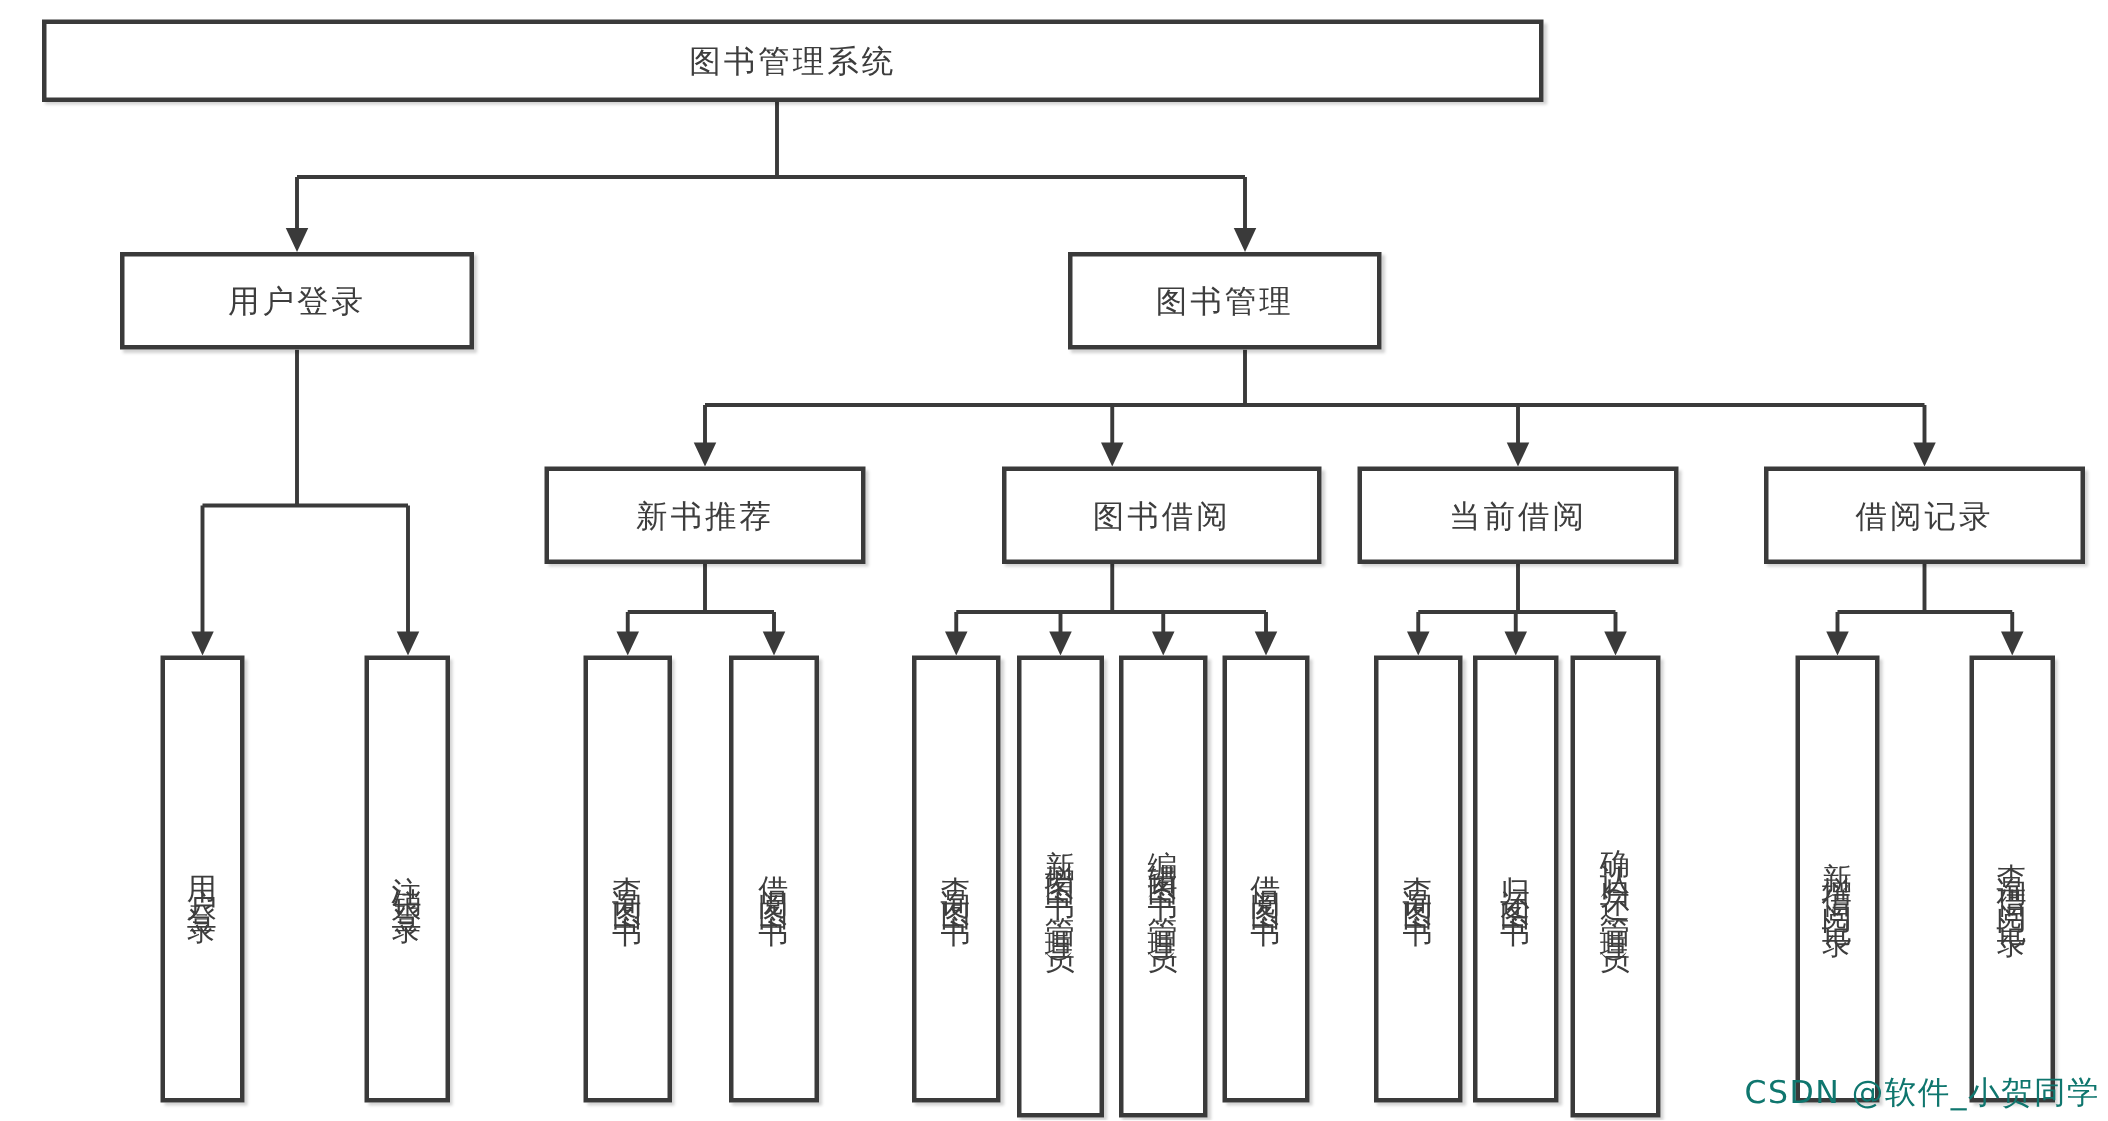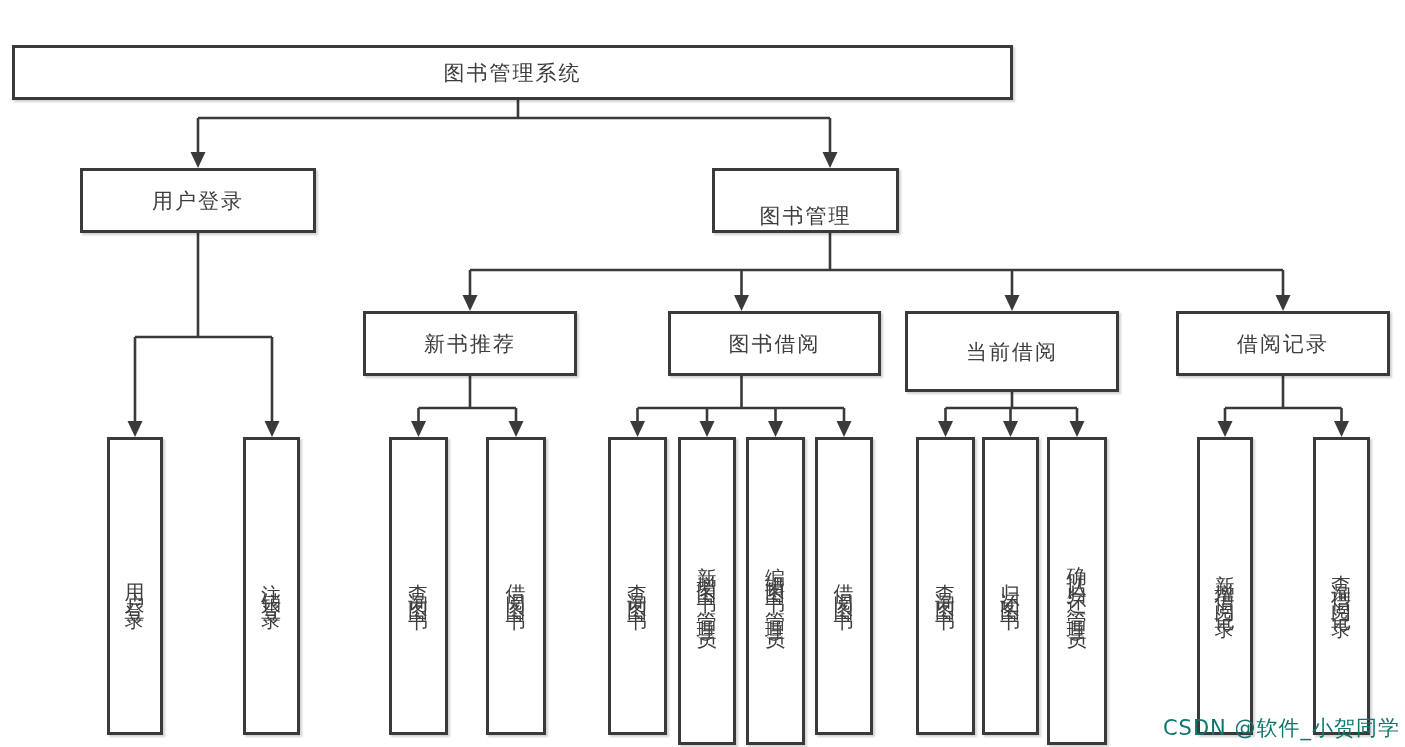--- a/index.html
+++ b/index.html
@@ -79,38 +79,38 @@
       <polygon points="836.5,421 851.5,421 844,437" fill="#3a3a3a"></polygon>
       <path d="M1012 376 L1012 408 M945.5 408 L1077 408 M945.5 408 L945.5 423 M1010.5 408 L1010.5 423 M1077 408 L1077 423" stroke="#3a3a3a" stroke-width="2.6" fill="none"></path>
       <polygon points="938,421 953,421 945.5,437" fill="#3a3a3a"></polygon>
       <polygon points="1003,421 1018,421 1010.5,437" fill="#3a3a3a"></polygon>
       <polygon points="1069.5,421 1084.5,421 1077,437" fill="#3a3a3a"></polygon>
       <path d="M1283 376 L1283 408 M1225 408 L1341.5 408 M1225 408 L1225 423 M1341.5 408 L1341.5 423" stroke="#3a3a3a" stroke-width="2.6" fill="none"></path>
       <polygon points="1217.5,421 1232.5,421 1225,437" fill="#3a3a3a"></polygon>
       <polygon points="1334,421 1349,421 1341.5,437" fill="#3a3a3a"></polygon>
     </svg>
 
-  <div class="node" style="left:12px; top:13px; width:1001px; height:55px;margin-top:32px;">
+  <div class="node" style="left:28px; top:13px; width:1001px; height:55px;">
     <span class="hlabel">图书管理系统</span>
   </div>
 
   <div class="node" style="left:80px; top:168px; width:236px; height:65px;">
     <span class="hlabel">用户登录</span>
   </div>
-  <div class="node" style="left:712px; top:168px; width:187px; height:65px;align-items:flex-end;">
+  <div class="node" style="left:712px; top:168px; width:209px; height:65px;">
     <span class="hlabel">图书管理</span>
   </div>
 
   <div class="node" style="left:363px; top:311px; width:214px; height:65px;justify-content:center;">
     <span class="hlabel">新书推荐</span>
   </div>
   <div class="node" style="left:668px; top:311px; width:213px; height:65px;">
     <span class="hlabel">图书借阅</span>
   </div>
-  <div class="node" style="left:905px; top:311px; width:214px; height:81px;">
+  <div class="node" style="left:905px; top:311px; width:214px; height:65px;">
     <span class="hlabel">当前借阅</span>
   </div>
   <div class="node" style="left:1176px; top:311px; width:214px; height:65px;">
     <span class="hlabel">借阅记录</span>
   </div>
 
   <div class="node" style="left:107px; top:437px; width:56px; height:298px;">
     <span class="vlabel">用户登录</span>
   </div>
   <div class="node" style="left:243px; top:437px; width:57px; height:298px;">

